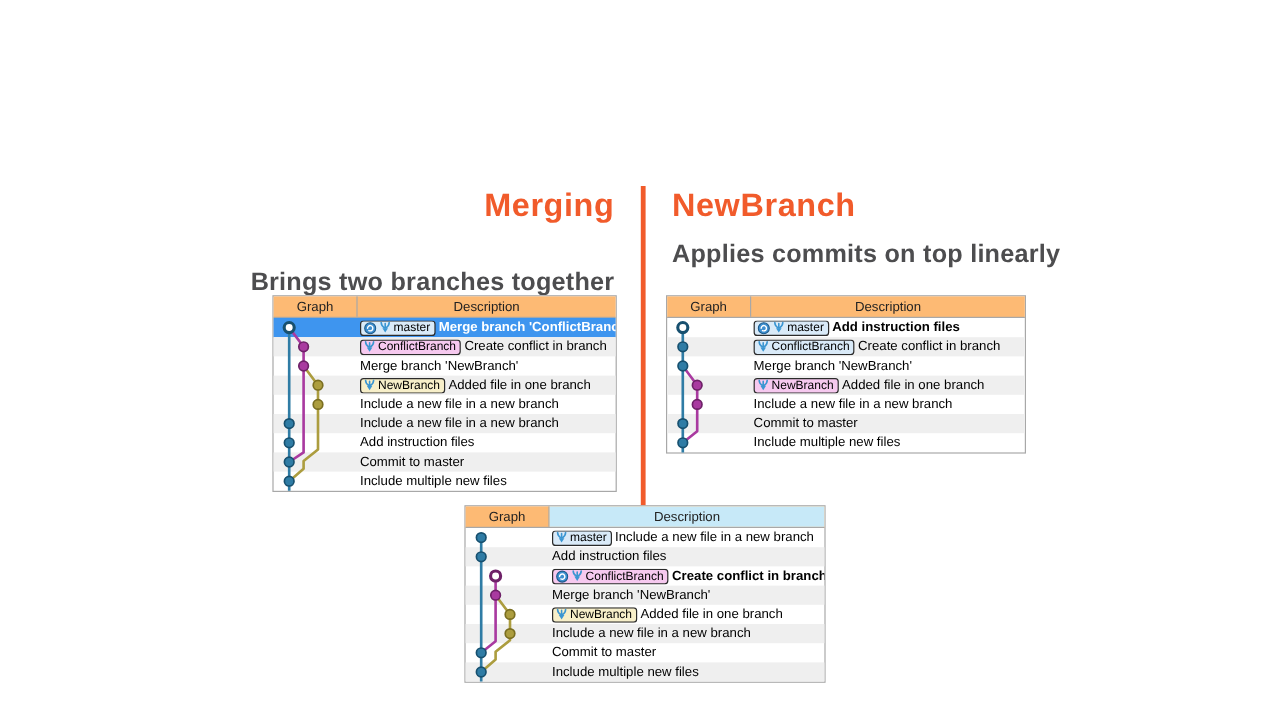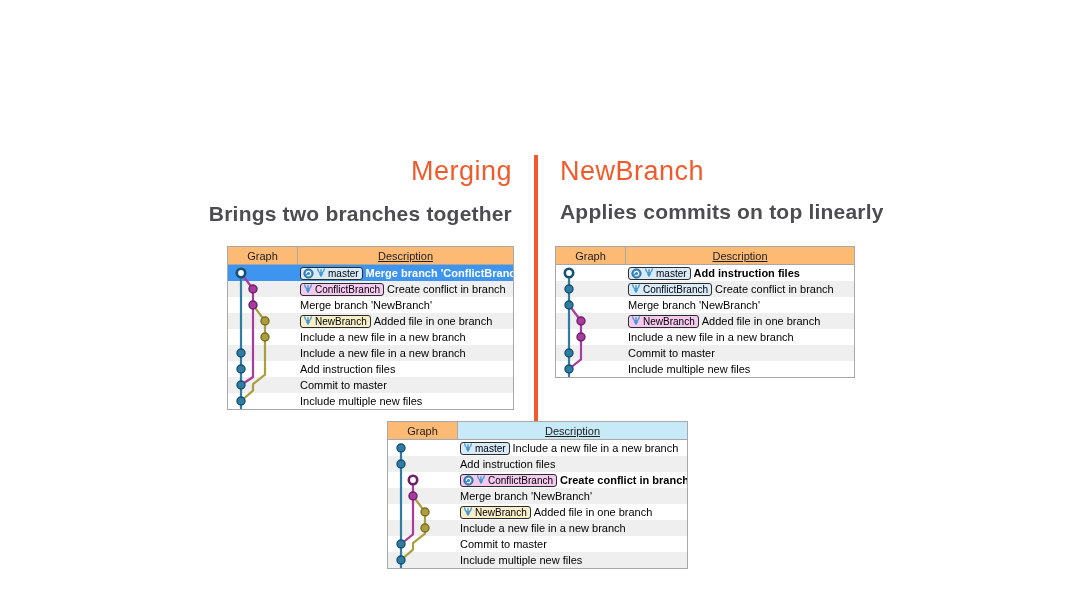--- a/index.html
+++ b/index.html
@@ -1,38 +1,38 @@
 <!DOCTYPE html>
 <html><head>
 <meta charset="utf-8">
 <style>
   html,body{margin:0;padding:0;background:#ffffff;}
   body{width:1068px;height:600px;position:relative;overflow:hidden;
        font-family:"Liberation Sans",sans-serif;}
 
-  .title{position:absolute;font-size:27px;font-weight:normal;letter-spacing:.5px;}
+  .title{position:absolute;font-size:27px;font-weight:bold;letter-spacing:.5px;}
   #merging-title{top:156px;right:556px;}
   #rebasing-title{top:156px;left:560px;}
 
   .subtitle{position:absolute;font-size:21px;font-weight:bold;letter-spacing:.2px;}
-  #merging-subtitle{top:202px;right:556px;}
+  #merging-subtitle{top:224px;right:556px;}
   #rebasing-subtitle{top:200px;left:560px;}
 
   #divider{position:absolute;left:534px;top:155px;width:4px;height:273px;}
 
   .ctable{position:absolute;border:1px solid #a8a8a8;background:#fff;
           font-size:11px;color:#111;}
   #table-0{left:227px;top:246px;width:285px;}
   #table-1{left:555px;top:246px;width:298px;}
   #table-2{left:387px;top:421px;width:299px;}
 
   .thead{display:flex;height:17px;border-bottom:1px solid #a8a8a8;background:#fdba74;}
   .th{display:flex;align-items:center;justify-content:center;font-size:11px;color:#222;}
   .th.graph{width:70px;border-right:1px solid #a8a8a8;box-sizing:border-box;}
-  .th.desc{flex:1;text-decoration:underline;}
+  .th.desc{flex:1;}
 
   .tbody{position:relative;}
   .row{height:16px;display:flex;align-items:center;}
   .row.alt{background:#efefef;}
   .row.selected{background:#3e95ef;}
   .rdesc{margin-left:70px;flex:1;display:flex;align-items:center;gap:3px;
          padding-left:2px;white-space:nowrap;overflow:hidden;}
   .msg{color:#000;}
   .msg.bold{font-weight:bold;}
   .row.selected .msg{color:#fff;font-weight:bold;}

